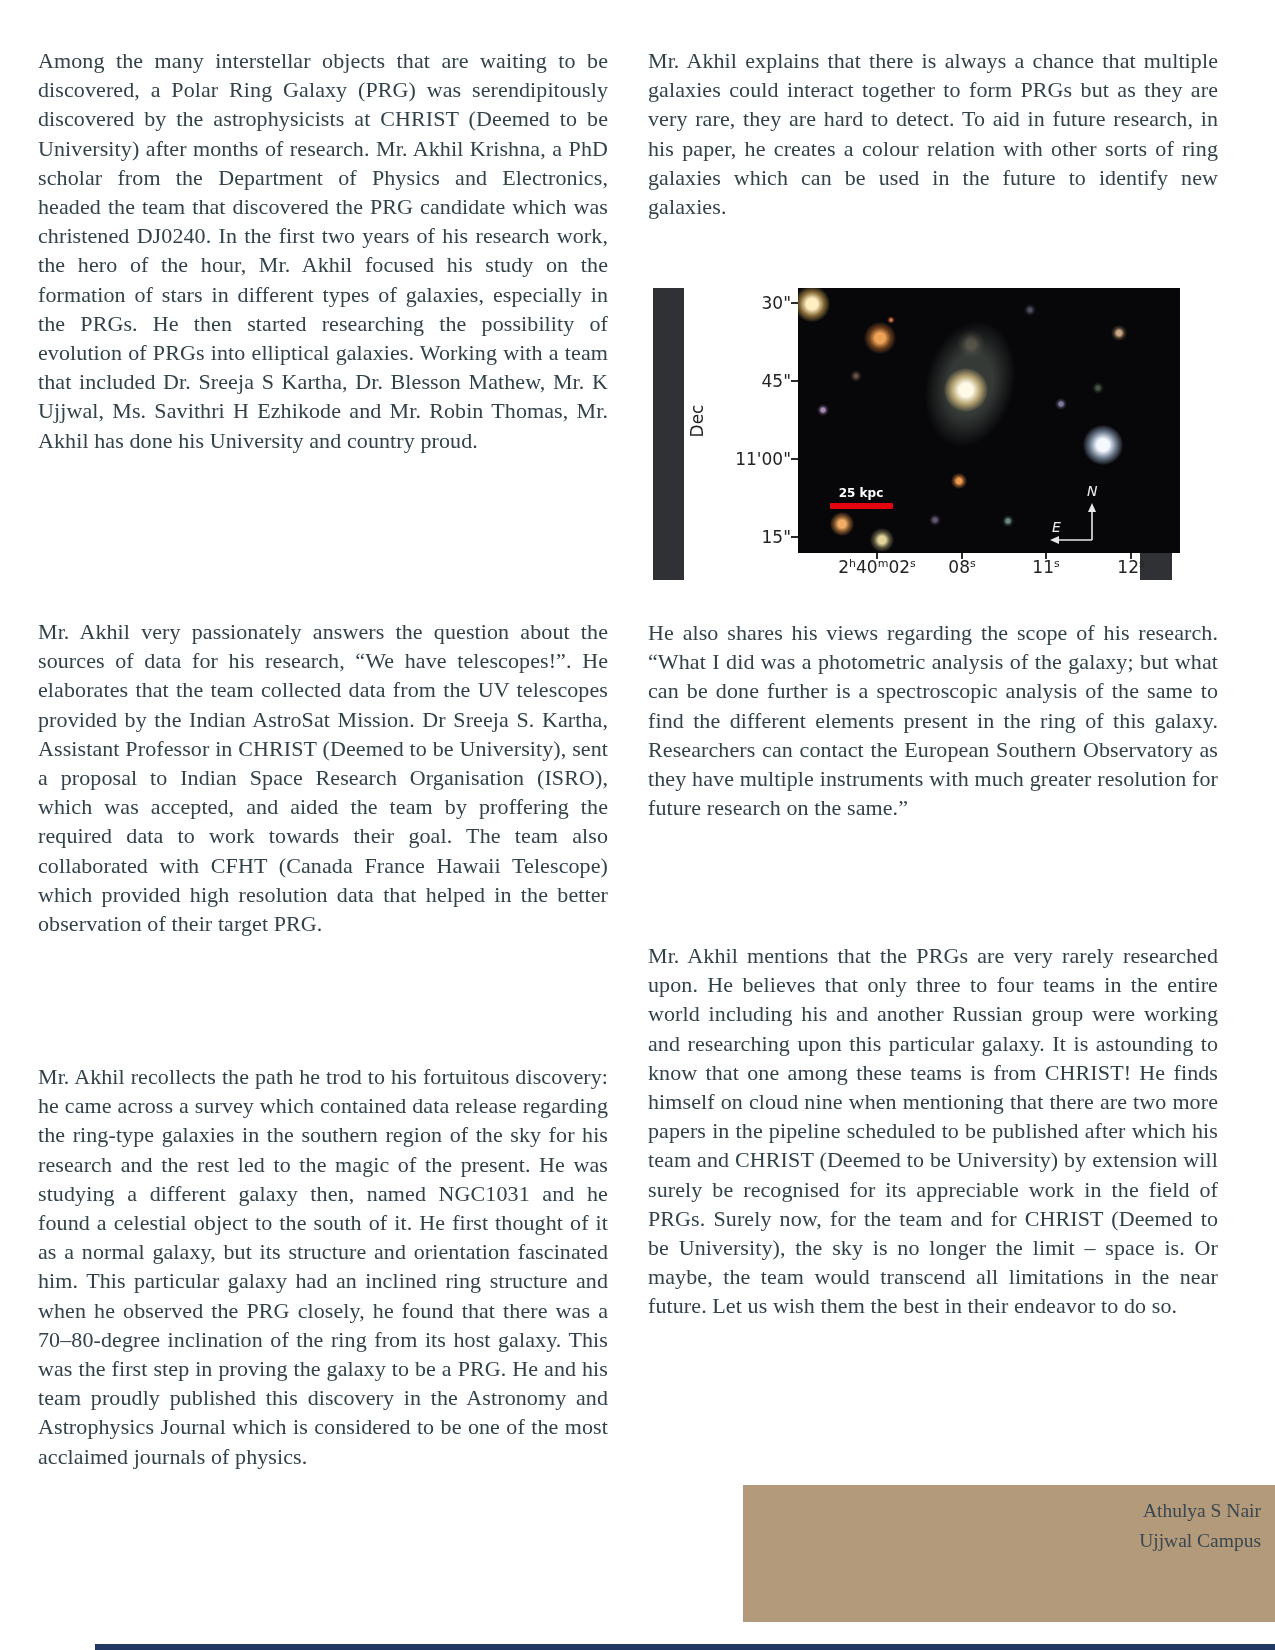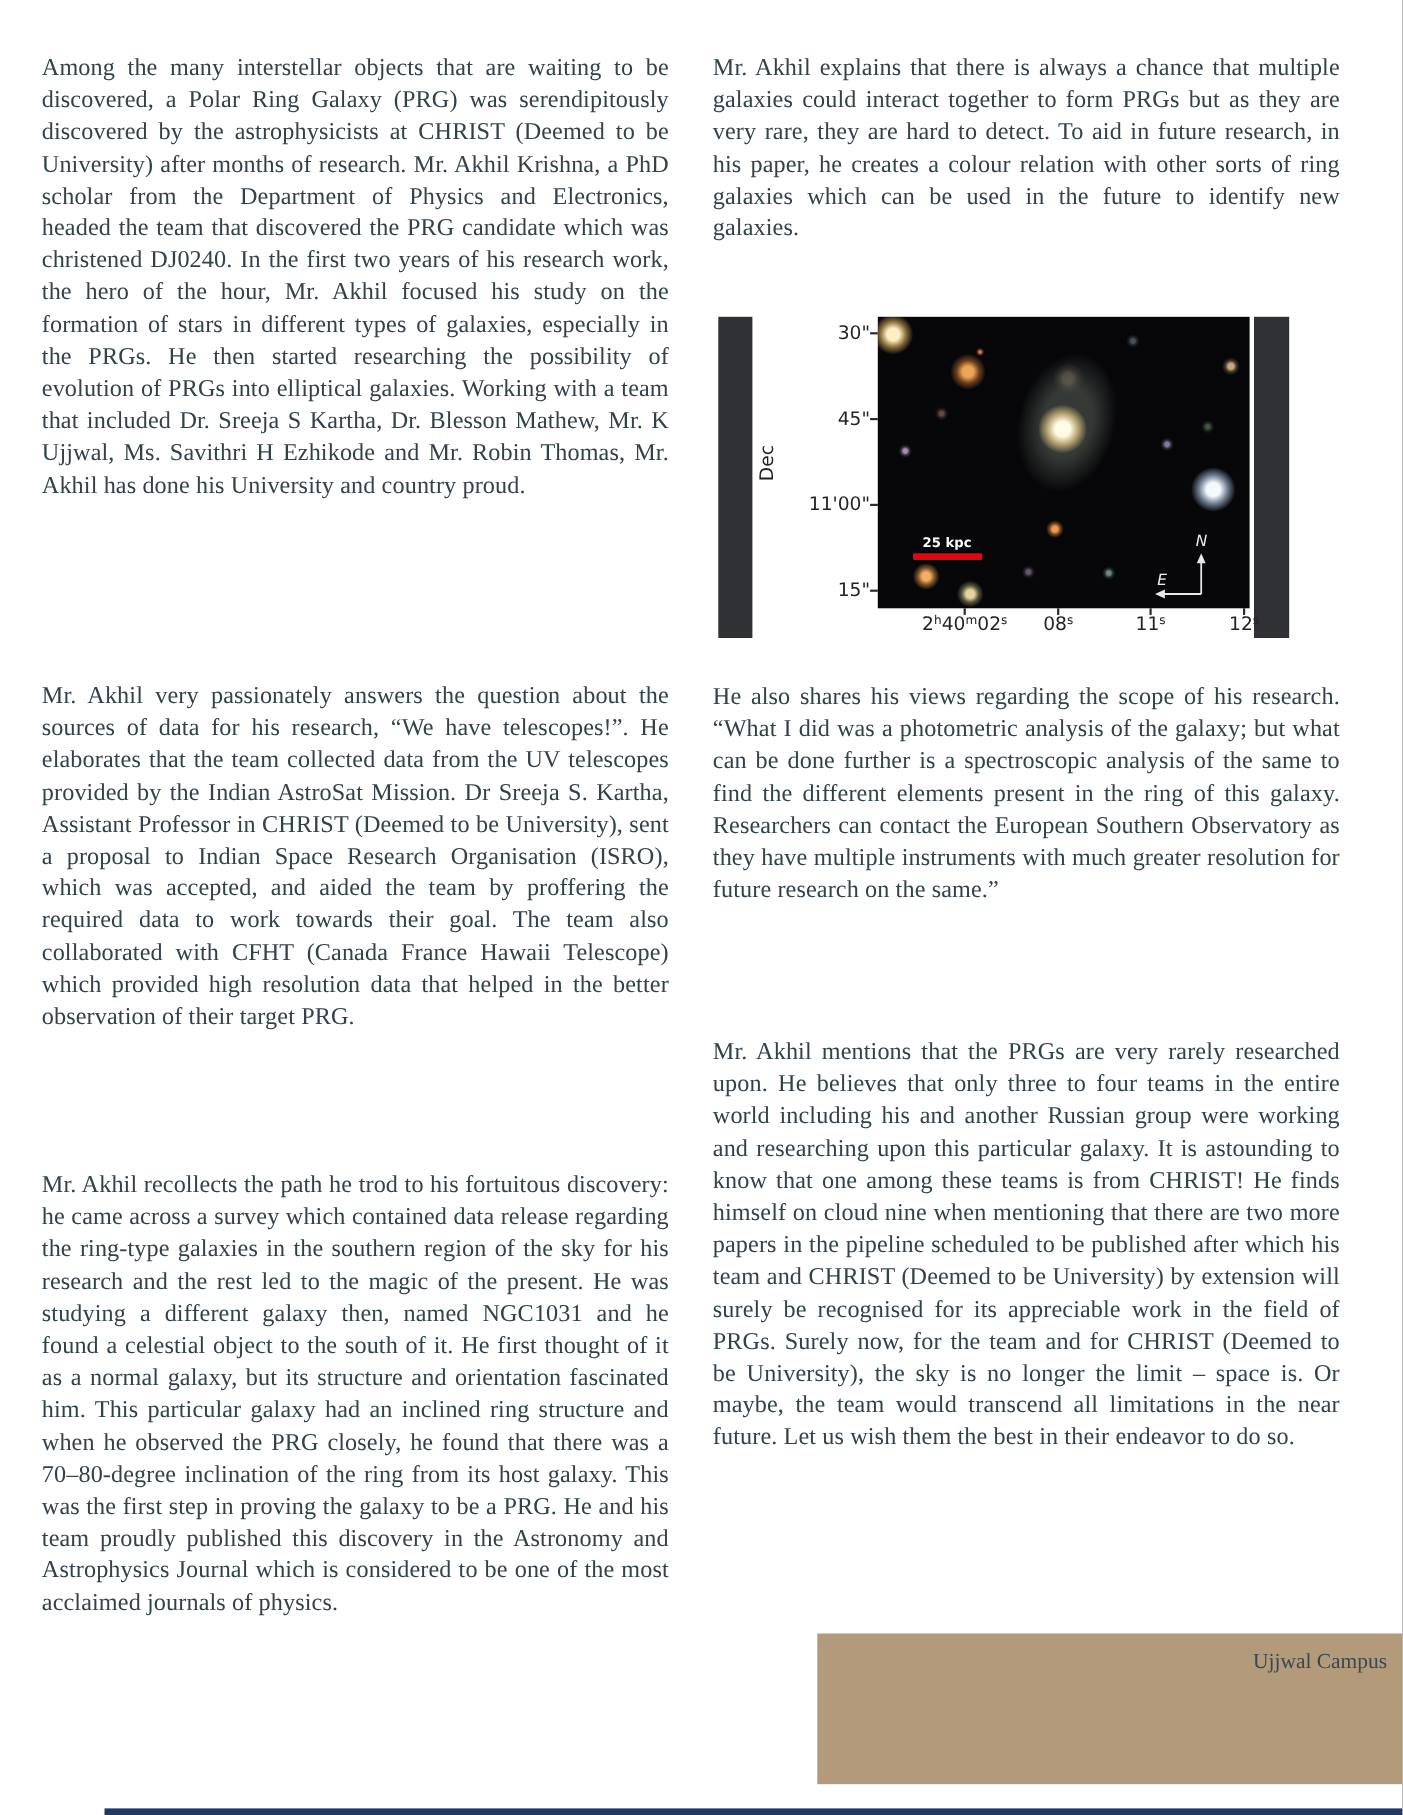--- a/index.html
+++ b/index.html
@@ -27,21 +27,21 @@
     margin:0;
     text-align:justify;
     font-size:22px;
     line-height:29.2px;
     color:var(--text);
     letter-spacing:0.1px;
   }
   
   .sidebar{position:absolute;top:288px;width:31px;height:292px;background:var(--side-bar);}
   .astro{
-    position:absolute;left:798px;top:288px;width:338px;height:265px;
+    position:absolute;left:798px;top:288px;width:382px;height:265px;
     background:#07070a;overflow:hidden;
   }
   .star,.halo{position:absolute;border-radius:50%;}
   .dec-wrap{
     position:absolute;left:682px;top:288px;width:30px;height:265px;
     display:flex;align-items:center;justify-content:center;
   }
   .dec-wrap span{
     transform:rotate(-90deg);
     font-family:"DejaVu Sans","Liberation Sans",sans-serif;
@@ -152,17 +152,18 @@
 
   <span class="xtick" style="left:812px;"><span>2</span><span class="sup">h</span><span>40</span><span class="sup">m</span><span>02</span><span class="sup">s</span></span>
   <span class="xtick" style="left:897px;"><span>08</span><span class="sup">s</span></span>
   <span class="xtick" style="left:981px;"><span>11</span><span class="sup">s</span></span>
   <span class="xtick" style="left:1066px;"><span>12</span><span class="sup">s</span></span>
 
   <p class="para" style="left:648px;top:618px;">He also shares his views regarding the scope of his research. “What I did was a photometric analysis of the galaxy; but what can be done further is a spectroscopic analysis of the same to find the different elements present in the ring of this galaxy. Researchers can contact the European Southern Observatory as they have multiple instruments with much greater resolution for future research on the same.”</p>
   <p class="para" style="left:648px;top:941px;">Mr. Akhil mentions that the PRGs are very rarely researched upon. He believes that only three to four teams in the entire world including his and another Russian group were working and researching upon this particular galaxy. It is astounding to know that one among these teams is from CHRIST! He finds himself on cloud nine when mentioning that there are two more papers in the pipeline scheduled to be published after which his team and CHRIST (Deemed to be University) by extension will surely be recognised for its appreciable work in the field of PRGs. Surely now, for the team and for CHRIST (Deemed to be University), the sky is no longer the limit – space is. Or maybe, the team would transcend all limitations in the near future. Let us wish them the best in their endeavor to do so.</p>
 
   <div class="credit">
+    <div>Athulya S Nair</div>
     <div>Ujjwal Campus</div>
   </div>
 
   <div class="footer-rule"></div>
 </div>
 
 </body></html>

